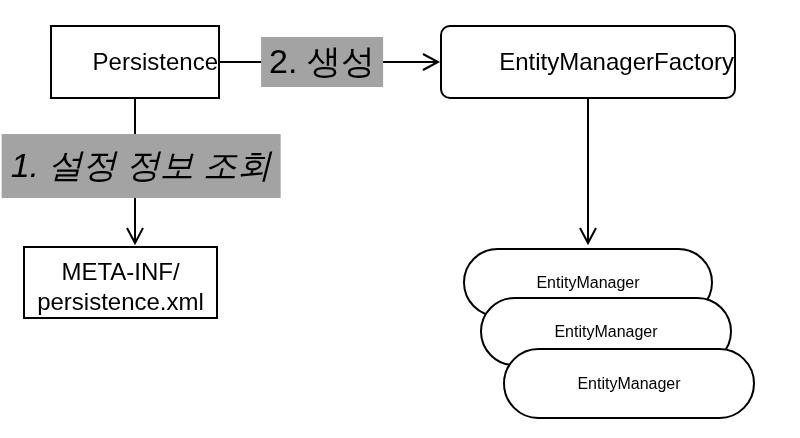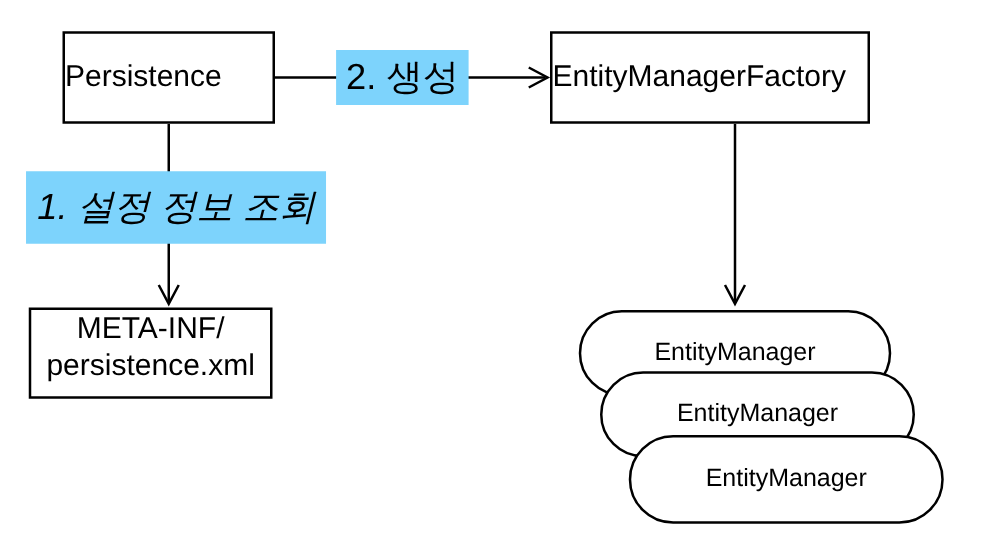--- a/index.html
+++ b/index.html
@@ -28,51 +28,51 @@
     stroke-width: 2;
     fill: none;
   }
   .node-box {
     position: absolute;
     box-sizing: border-box;
     background: #ffffff;
     border: 2px solid #000000;
     display: flex;
     align-items: center;
-    justify-content: flex-start;
+    justify-content: flex-end;
     font-size: 24px;
     line-height: 1.25;
     text-align: center;
     z-index: 2;
   }
   .box-persistence { left: 50px;  top: 25px;  width: 170px; height: 74px; }
-  .box-emf         { left: 440px; top: 25px;  width: 256px; height: 74px; }
+  .box-emf         { left: 440px; top: 25px;  width: 296px; height: 74px; border-radius: 10px; }
   .box-metainf     { left: 23px;  top: 246px; width: 195px; height: 73px; flex-direction: column; }
 
   .pill {
     position: absolute;
     box-sizing: border-box;
     background: #ffffff;
     border: 2px solid #000000;
     border-radius: 36px;
     display: flex;
     align-items: center;
     justify-content: center;
-    font-size: 20px;
+    font-size: 16px;
   }
   .pill-1 { left: 463px; top: 248px; width: 250px; height: 69px; z-index: 3; }
   .pill-2 { left: 480px; top: 297px; width: 252px; height: 69px; z-index: 4; }
   .pill-3 { left: 503px; top: 348px; width: 252px; height: 71px; z-index: 5; }
 
   .edge-label {
     position: absolute;
     transform: translate(-50%, -50%);
-    background: #7dd3fc;
+    background: #a3a3a3;
     white-space: nowrap;
-    font-size: 29px;
+    font-size: 34px;
     padding: 9px 9px;
     z-index: 1;
     text-align: center;
   }
   .label-create-factory { left: 322px; top: 62px;  padding: 2px 8px; }
   .label-config-lookup  { left: 141px; top: 166px; font-style: italic; }
   .label-create-em      { left: 590px; top: 171px; }
 </style>
 </head>
 <body>

